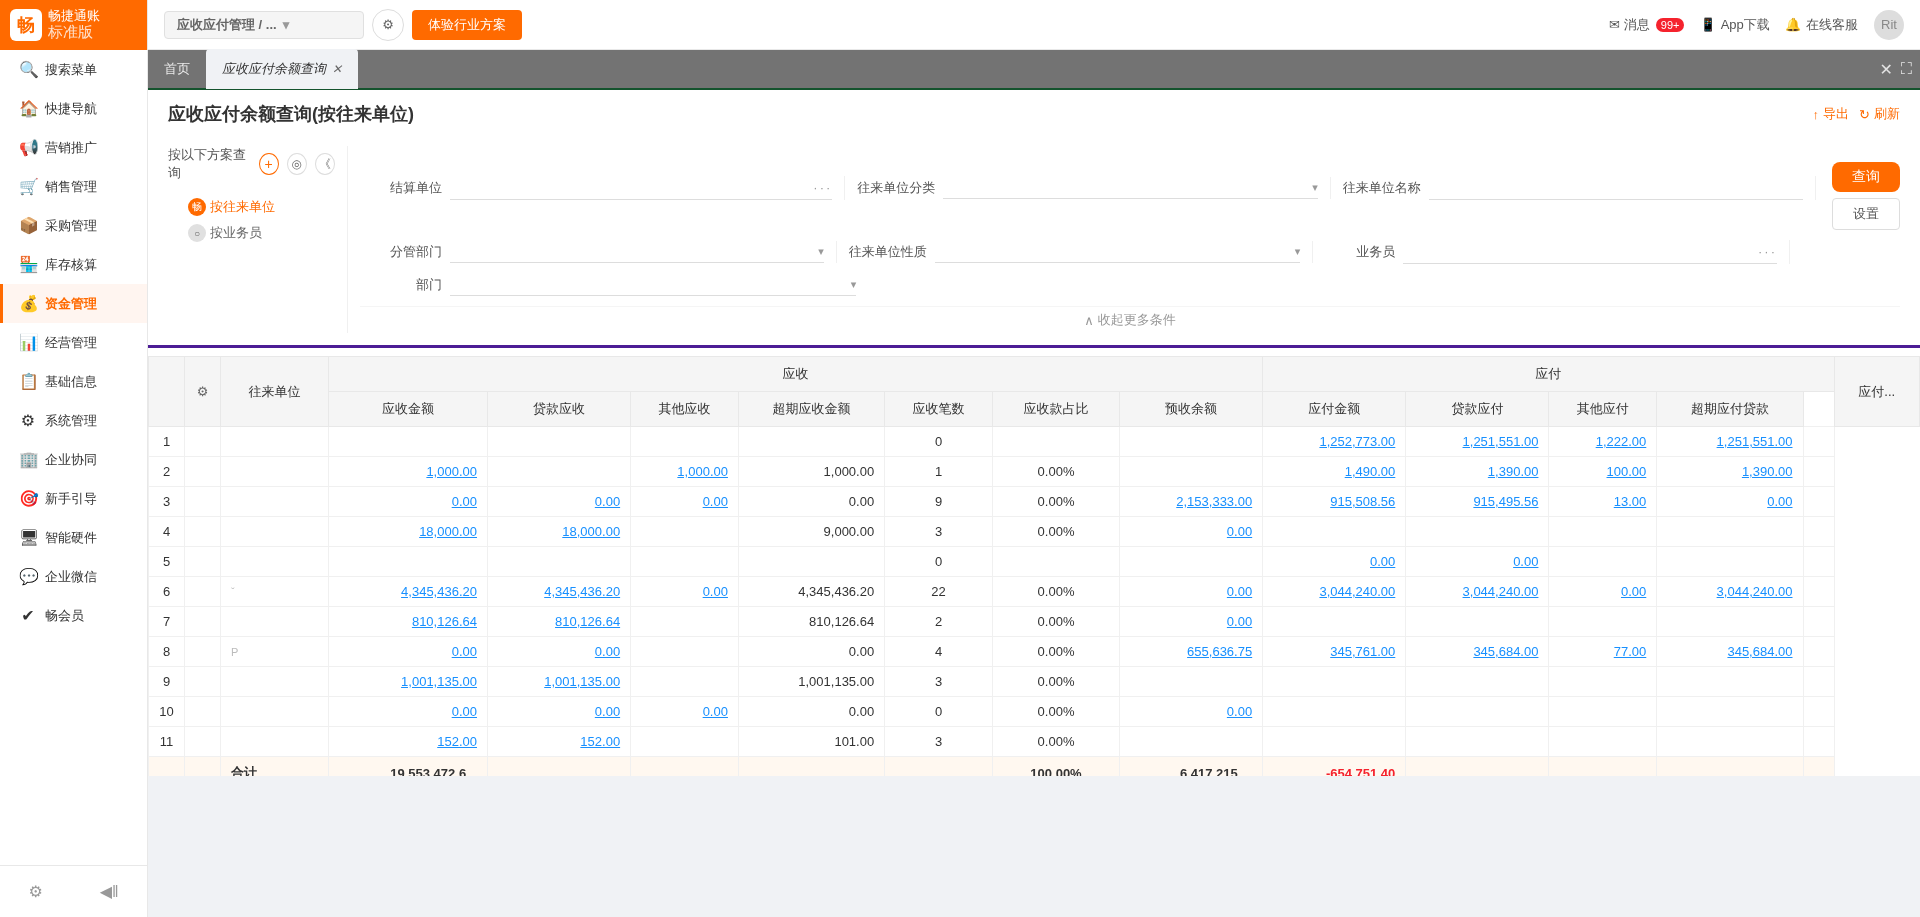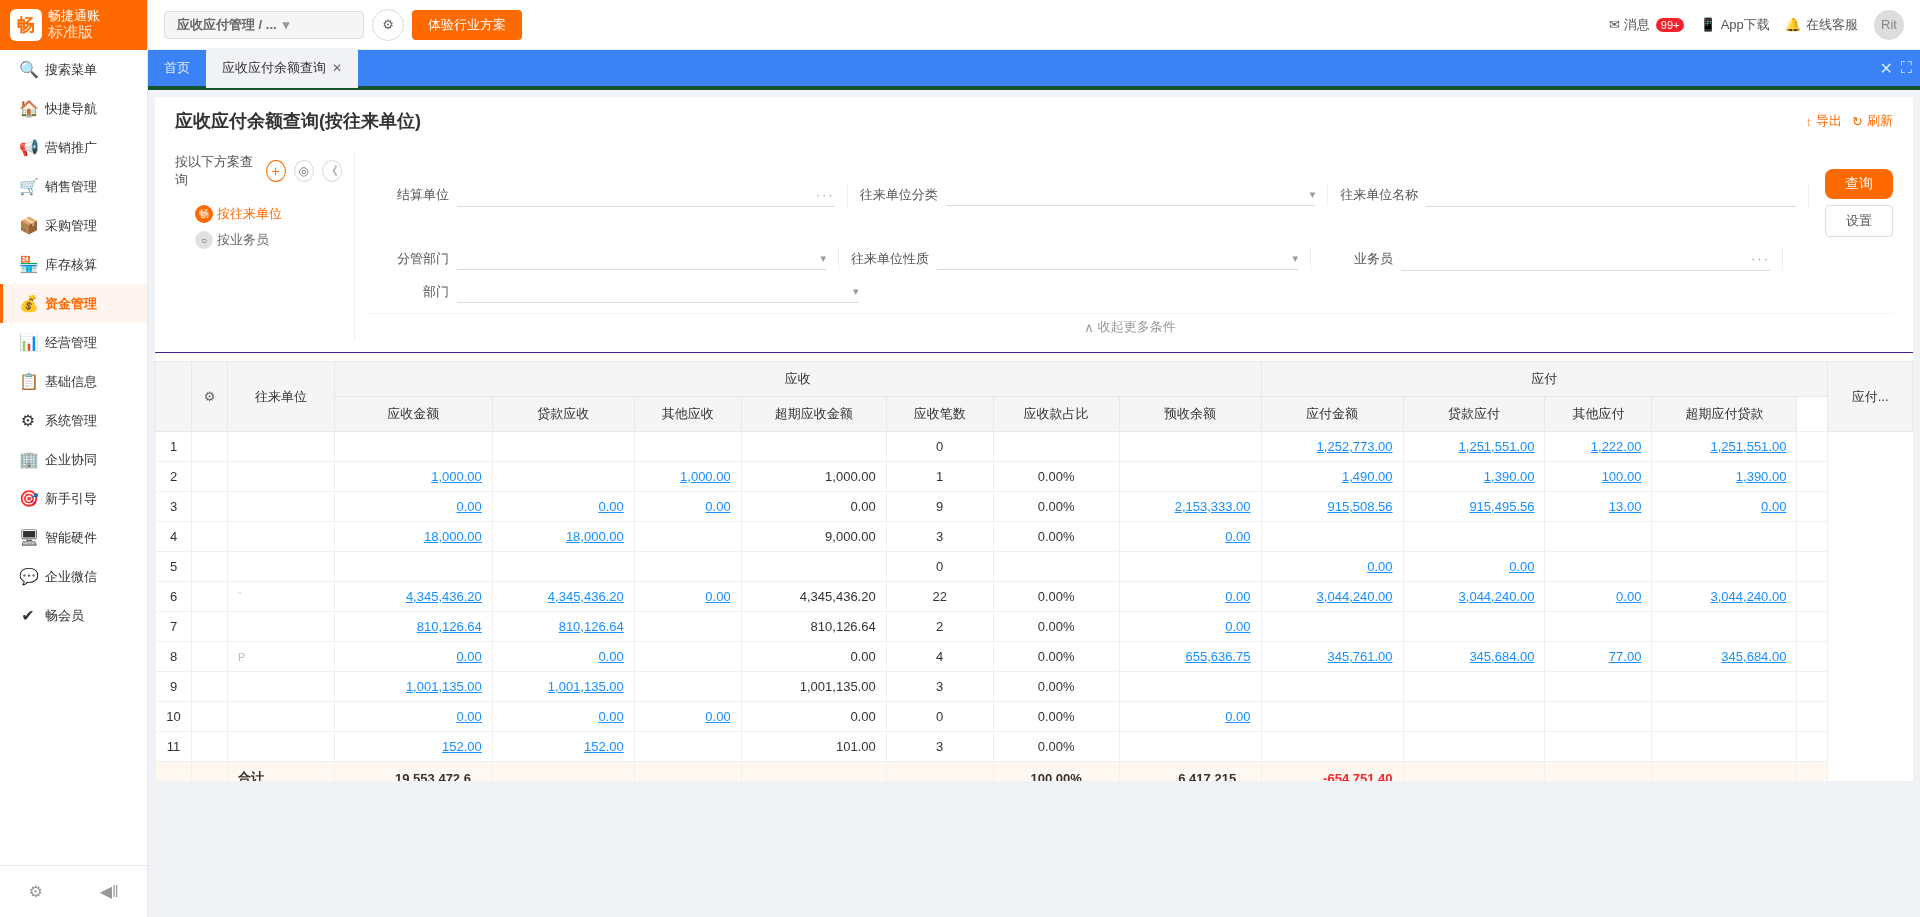--- a/index.html
+++ b/index.html
@@ -90,65 +90,65 @@
       font-size: 13px;
     }
     .topbar-right { display: flex; align-items: center; gap: 16px; }
     .topbar-btn { display: flex; align-items: center; gap: 4px; color: #555; cursor: pointer; font-size: 13px; }
     .badge { background: #f5222d; color: #fff; border-radius: 10px; padding: 1px 5px; font-size: 11px; margin-left: 2px; }
     .avatar-box { width: 30px; height: 30px; border-radius: 50%; background: #ddd; display: flex; align-items: center; justify-content: center; overflow: hidden; }
 
     
     .tabbar {
       height: 40px;
-      background: #3b82f6;
+      background: #737373;
       display: flex;
       align-items: center;
       padding: 0 0 0 0;
-      border-bottom: 4px solid #14532d;
+      border-bottom: 2px solid #14532d;
     }
     .tab-item {
       height: 40px;
       display: flex;
       align-items: center;
       padding: 0 16px;
       cursor: pointer;
       color: rgba(255,255,255,0.85);
       font-size: 13px;
       gap: 6px;
     }
     .tab-item.home { background: transparent; }
-    .tab-item.active { background: #f0f2f5; color: #333; border-top-left-radius: 4px; border-top-right-radius: 4px; }
+    .tab-item.active { background: #f0f2f5; color: #333; border-top-left-radius: 4px; border-top-right-radius: 4px; font-style: italic; }
     .tab-close { font-size: 12px; color: #666; cursor: pointer; }
     .tab-spacer { flex: 1; }
     .tab-win-btns { display: flex; align-items: center; padding-right: 8px; gap: 8px; }
     .tab-win-btn { color: rgba(255,255,255,0.8); cursor: pointer; font-size: 16px; }
 
     
-    .page-content { flex: 1; overflow: auto; background: #f0f2f5; padding: 7px; }
+    .page-content { flex: 1; overflow: auto; background: #f0f2f5; padding: 0; }
 
     .page-inner { background: #fff; margin: 0; padding: 0; }
 
     
     .page-header {
       display: flex;
       align-items: center;
       justify-content: space-between;
       padding: 12px 20px 8px 20px;
       background: #fff;
     }
     .page-title { font-size: 18px; font-weight: bold; color: #333; }
     .header-actions { display: flex; gap: 10px; }
     .header-action-btn { display: flex; align-items: center; gap: 4px; color: #ff6a00; cursor: pointer; font-size: 13px; }
 
     
     .filter-area {
       background: #fff;
       padding: 12px 20px;
-      border-bottom: 1px solid #4c1d95;
+      border-bottom: 3px solid #4c1d95;
     }
     .filter-top { display: flex; align-items: center; gap: 8px; margin-bottom: 12px; }
     .filter-label { color: #555; font-size: 13px; }
     .filter-add-btn { width: 22px; height: 22px; border: 1px solid #ff6a00; border-radius: 50%; color: #ff6a00; display: flex; align-items: center; justify-content: center; cursor: pointer; font-size: 14px; }
     .filter-setting-btn { width: 22px; height: 22px; border: 1px solid #ddd; border-radius: 50%; color: #666; display: flex; align-items: center; justify-content: center; cursor: pointer; font-size: 12px; }
     .filter-collapse-btn { width: 22px; height: 22px; border: 1px solid #ddd; border-radius: 50%; color: #666; display: flex; align-items: center; justify-content: center; cursor: pointer; font-size: 12px; }
     .submenu-item {
       display: flex; align-items: center; gap: 4px; padding: 4px 8px 4px 20px;
       cursor: pointer; color: #ff6a00; font-size: 13px;
     }

